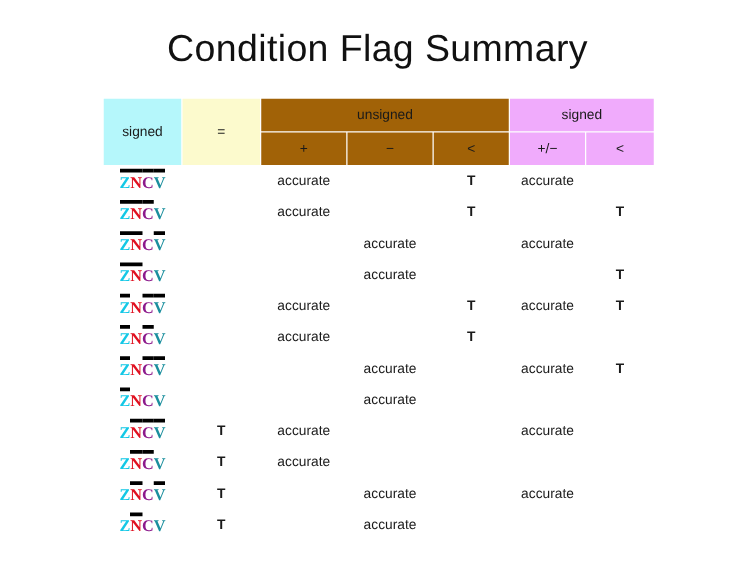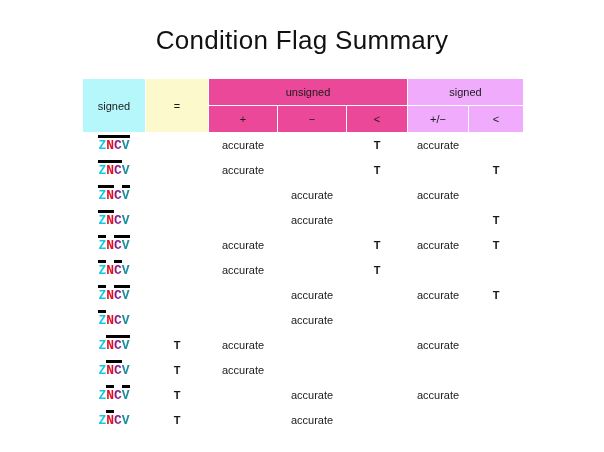--- a/index.html
+++ b/index.html
@@ -11,21 +11,21 @@
     width: 604px;
     height: 452px;
     font-family: "Liberation Sans", sans-serif;
     color: #000000;
     overflow: hidden;
     position: relative;
   }
 
   #page-title {
     text-align: center;
-    font-size: 26px;
+    font-size: 30px;
     font-weight: normal;
     letter-spacing: 0.3px;
     color: #111111;
     margin: 0;
     padding-top: 20px;
     line-height: 40px;
   }
 
   #table-wrap {
     margin-top: 18px;
@@ -42,21 +42,21 @@
   table.flagtable th {
     font-weight: normal;
     font-size: 11px;
     color: #1a1a1a;
     text-align: center;
     vertical-align: middle;
     padding: 0;
     height: 26px;
   }
 
-  th.cyan  { background: #ec4899; }
+  th.cyan  { background: #a16207; }
   th.yellow{ background: #f0abfc; }
 
   th.sym {
     font-weight: bold;
     font-size: 13px;
   }
 
   th.flags-head {
     background: #b5f7fb;
     font-size: 11px;
@@ -85,21 +85,21 @@
   }
 
   td.tcell {
     font-weight: bold;
     font-size: 13px;
   }
 
   
   .zncv {
     display: inline-block;
-    font-family: Liberation Mono, monospace;
+    font-family: Liberation Serif, serif;
     font-weight: bold;
     font-size: 13px;
     letter-spacing: 0px;
     line-height: 14px;
     position: relative;
     top: 1px;
   }
   .zncv .fl {
     display: inline-block;
     padding: 0 0px;

